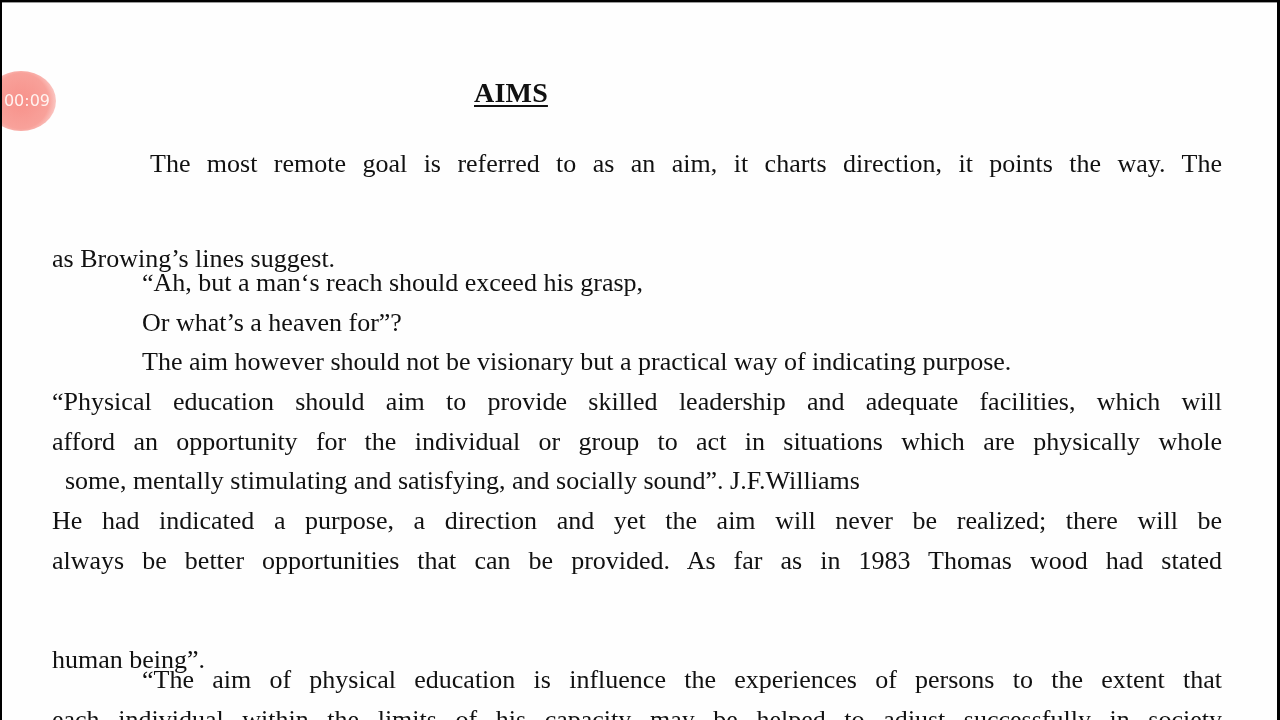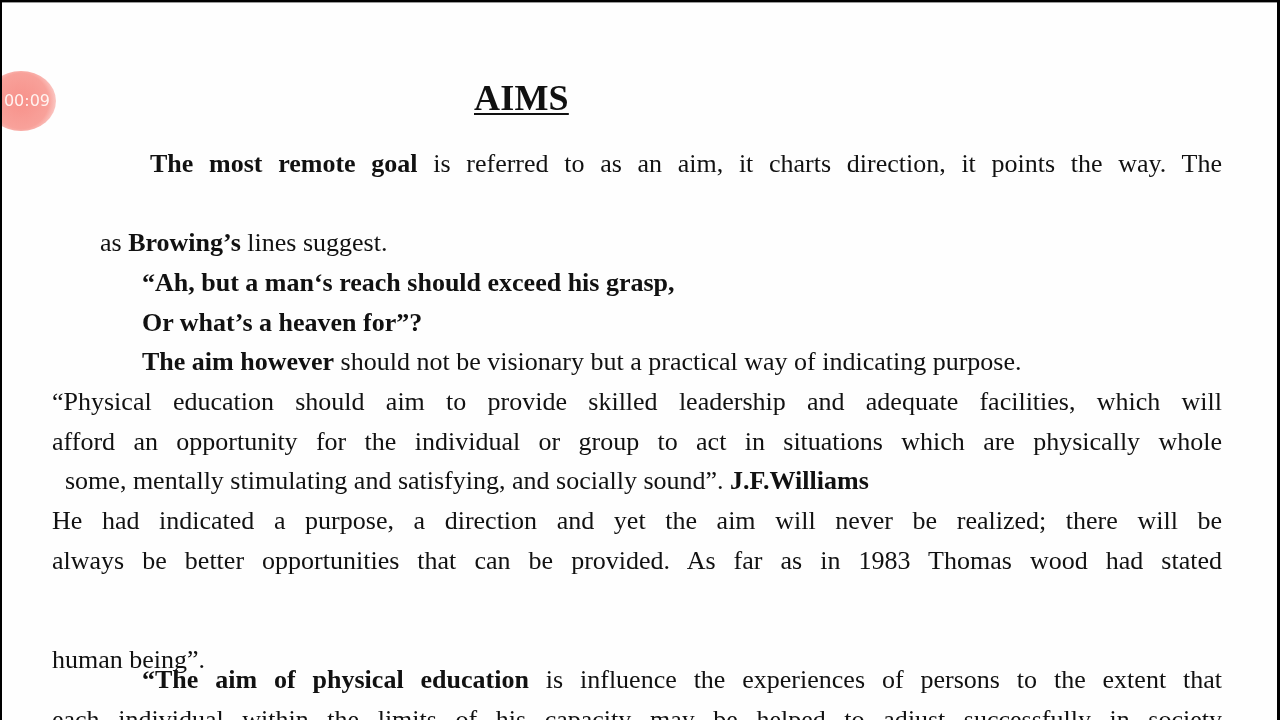--- a/index.html
+++ b/index.html
@@ -28,41 +28,41 @@
     background: #fefefe;
     overflow: hidden;
     font-family: "Liberation Serif", "DejaVu Serif", serif;
     color: #111;
     border-top: 1px solid #9a9a9a;
   }
   .title {
     position: absolute;
     left: 472px;
     top: 74px;
-    font-size: 36px;
+    font-size: 28px;
     font-weight: bold;
     text-decoration: underline;
     text-decoration-thickness: 2px;
     text-underline-offset: 3px;
     letter-spacing: 0.2px;
   }
   .line {
     position: absolute;
     left: 50px;
     width: 1170px;
     font-size: 26px;
     line-height: 32px;
     white-space: nowrap;
   }
   .justify {
     text-align: justify;
     text-align-last: justify;
     white-space: normal;
   }
-  .b { font-weight: bold; }
+  .b { font-weight: normal; }
   .timer {
     position: absolute;
     left: -16px;
     top: 68px;
     width: 70px;
     height: 60px;
     border-radius: 50%;
     background: radial-gradient(circle at 50% 50%, #f7918a 0%, #f8a19a 60%, rgba(250,180,175,0.6) 80%, rgba(255,255,255,0) 100%);
     color: #fff3f0;
     font-family: "DejaVu Sans", sans-serif;
@@ -79,21 +79,21 @@
 <div class="frame">
   <div class="page">
 
     <div class="title">AIMS</div>
 
     <div class="line justify" style="top:145px; left:148px; width:1072px;">
       <span class="b">The most remote goal</span><span> is referred to as an aim, it charts direction, it points the way. The</span>
     </div>
 
 
-    <div class="line" style="top:224px;margin-left:48px;">
+    <div class="line" style="top:240px;">
       <span>as </span><span class="b">Browing’s</span><span> lines suggest.</span>
     </div>
 
     <div class="line" style="top:264px; left:140px;">
       <span class="b">“Ah, but a man‘s reach should exceed his grasp,</span>
     </div>
 
     <div class="line" style="top:304px; left:140px;">
       <span class="b">Or what’s a heaven for”?</span>
     </div>

